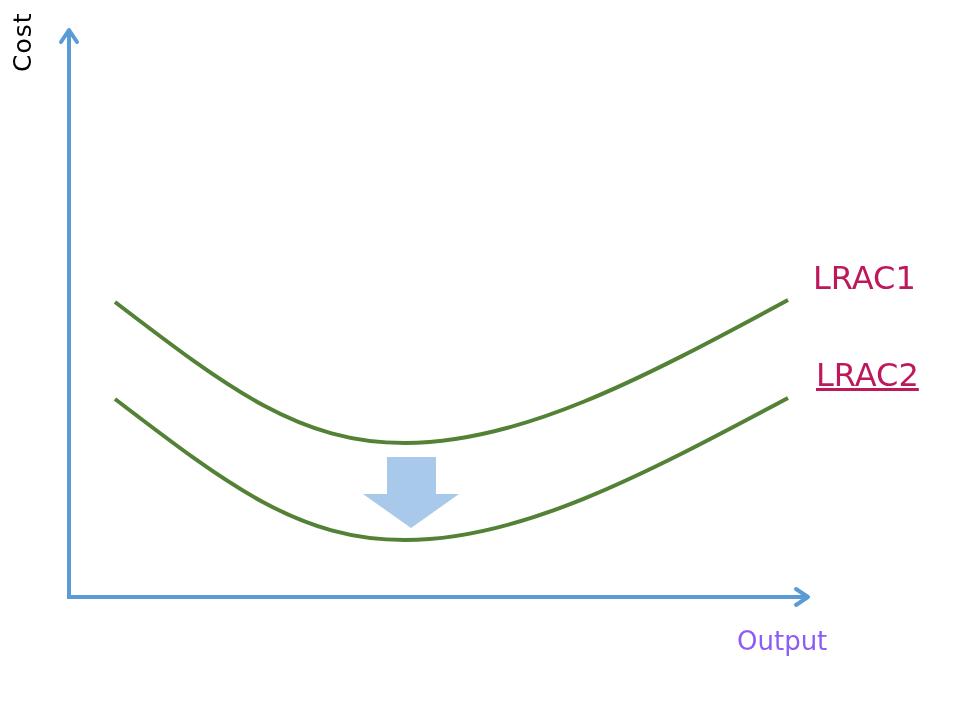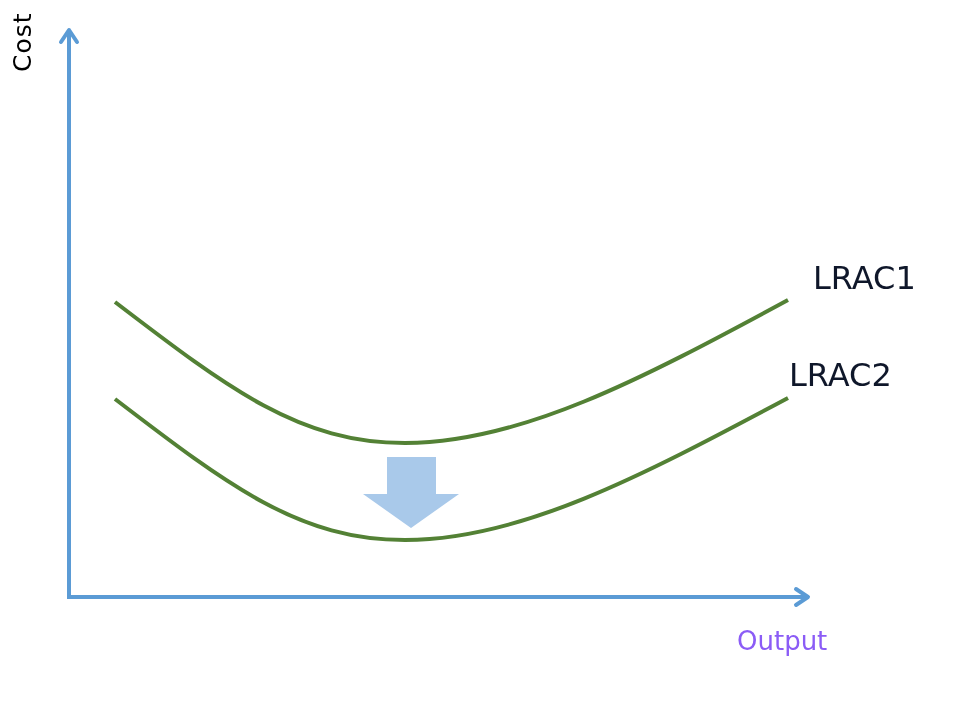--- a/index.html
+++ b/index.html
@@ -1,23 +1,23 @@
 <!DOCTYPE html>
 <html><head>
 <meta charset="utf-8">
 <style>
   html, body { margin: 0; padding: 0; background: #ffffff; }
   body { width: 956px; height: 706px; position: relative; overflow: hidden; font-family: "DejaVu Sans", sans-serif; }
   #canvas { position: absolute; left: 0; top: 0; }
   .lbl { position: absolute; white-space: nowrap; }
   #ylabel { left: 8px; top: 72px; transform-origin: 0 0; transform: rotate(-90deg); font-size: 25px; color: #000; letter-spacing: 1px; }
   #xlabel { left: 737px; top: 626px; font-size: 26px; color: #8b5cf6; }
-  .curve-label { font-size: 32px; color: #0f172a; }
+  .curve-label { font-size: 32px; color: #be185d; }
   #l1 { left: 813px; top: 259px; }
-  #l2 { left: 789px; top: 356px; }
+  #l2 { left: 816px; top: 356px; text-decoration: underline; }
 </style>
 </head>
 <body>
 
 <svg id="canvas" width="956" height="706" viewBox="0 0 956 706">
   <g>
     <line x1="69" y1="597" x2="69" y2="30" stroke="#5b9bd5" stroke-width="4"></line>
     <polyline points="61,42 69,30 77,42" fill="none" stroke="#5b9bd5" stroke-width="4" stroke-linejoin="round" stroke-linecap="round"></polyline>
   </g>
   <g>

